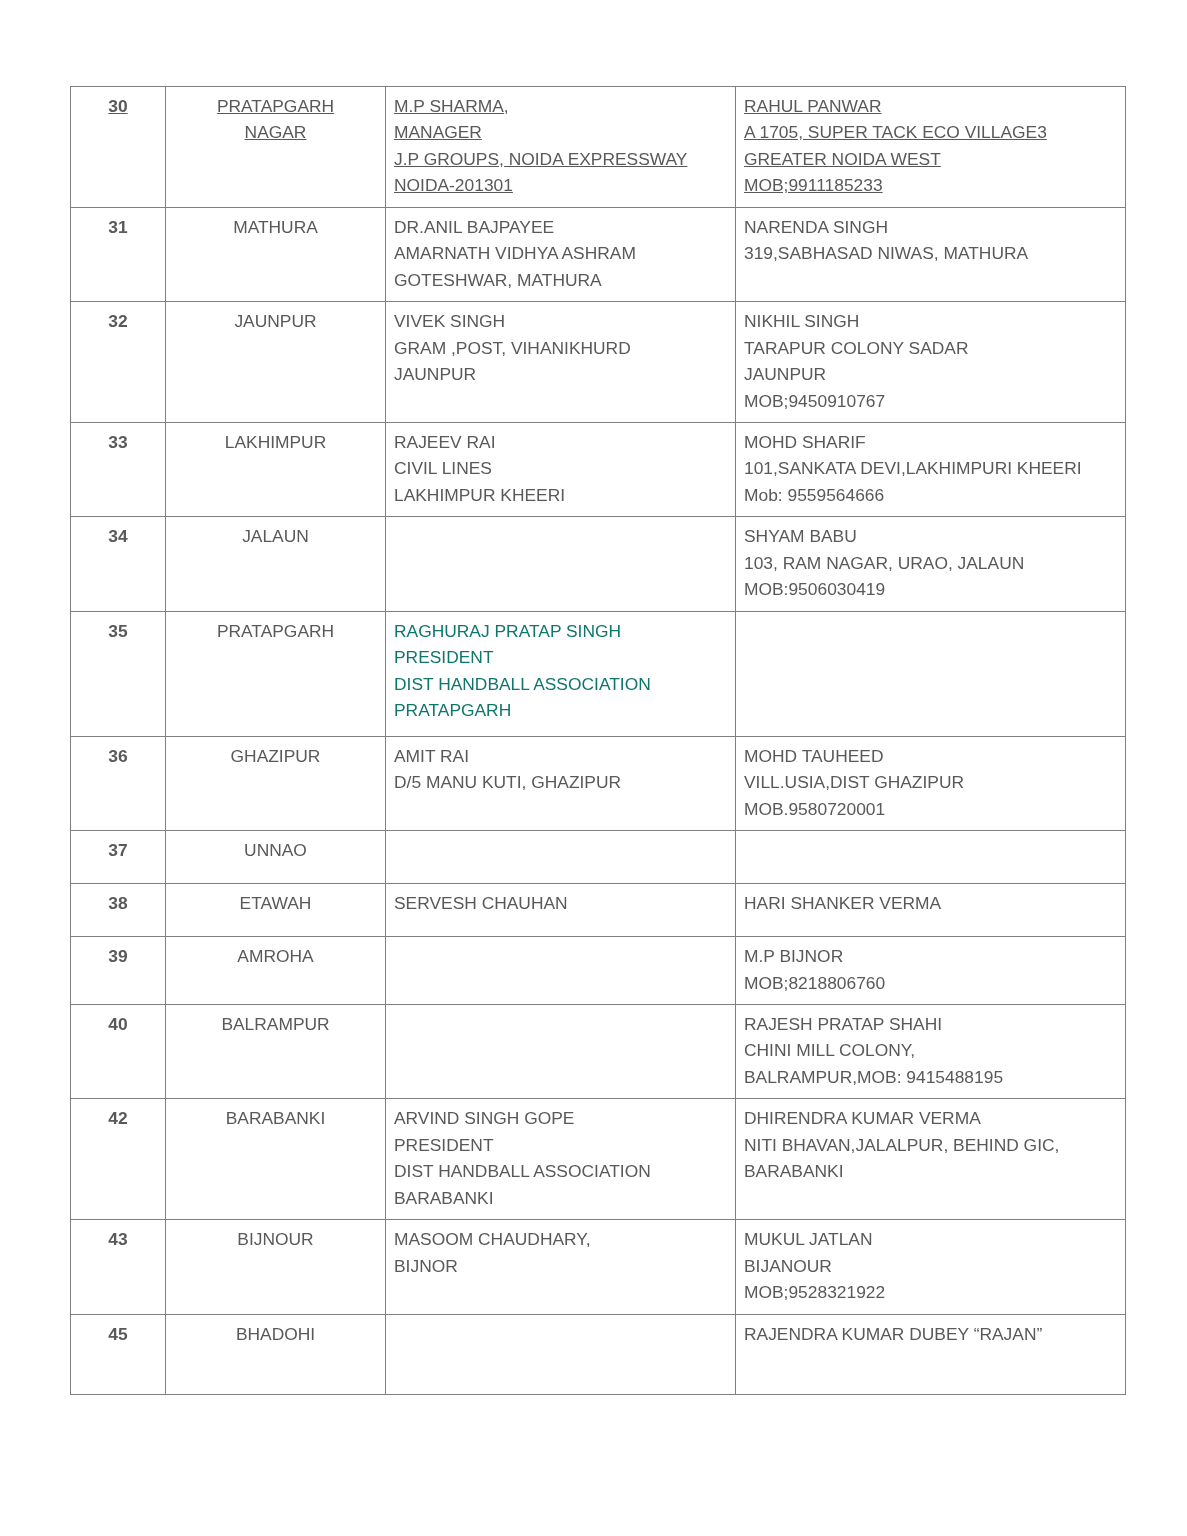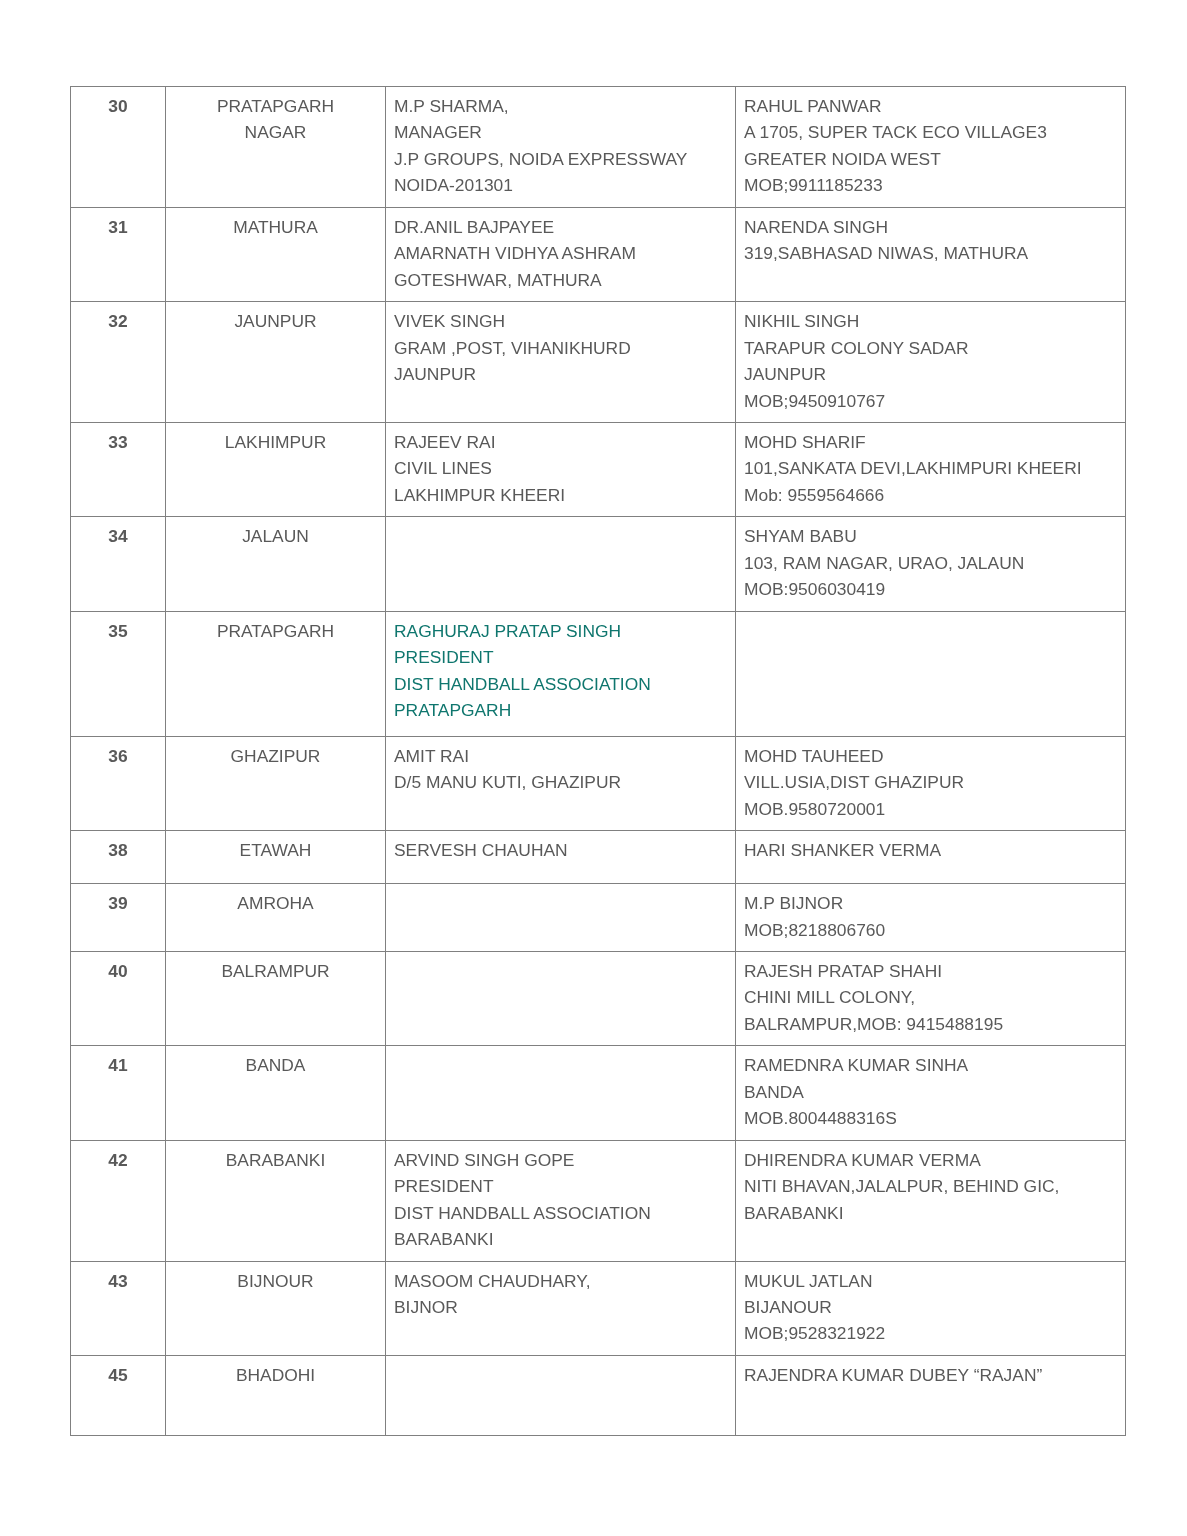--- a/index.html
+++ b/index.html
@@ -75,21 +75,21 @@
 
 <div class="page">
   <table class="contact-table">
     <colgroup>
       <col class="c-sno">
       <col class="c-dist">
       <col class="c-person">
       <col class="c-secy">
     </colgroup>
     <tbody id="table-body">
-        <tr style="height: 117px;">
+        <tr style="height: 117px; text-decoration: underline;">
           <td class="sno">30</td>
           <td class="district">
             <div class="cell-lines">
               <span class="cell-line">PRATAPGARH</span>
               <span class="cell-line">NAGAR</span>
             </div>
           </td>
           <td class="person">
             <div class="cell-lines">
               <span class="cell-line">M.P SHARMA,</span>
@@ -225,20 +225,34 @@
           </td>
           <td class="secretary">
             <div class="cell-lines">
               <span class="cell-line">MOHD TAUHEED</span>
               <span class="cell-line">VILL.USIA,DIST GHAZIPUR</span>
               <span class="cell-line">MOB.9580720001</span>
             </div>
           </td>
         </tr>
         <tr style="height: 53px;">
+          <td class="sno">37</td>
+          <td class="district">
+            <div class="cell-lines">
+              <span class="cell-line">UNNAO</span>
+            </div>
+          </td>
+          <td class="person">
+            <div class="cell-lines empty"></div>
+          </td>
+          <td class="secretary">
+            <div class="cell-lines empty"></div>
+          </td>
+        </tr>
+        <tr style="height: 53px;">
           <td class="sno">38</td>
           <td class="district">
             <div class="cell-lines">
               <span class="cell-line">ETAWAH</span>
             </div>
           </td>
           <td class="person">
             <div class="cell-lines">
               <span class="cell-line">SERVESH CHAUHAN</span>
             </div>
@@ -274,38 +288,20 @@
             </div>
           </td>
           <td class="person">
             <div class="cell-lines empty"></div>
           </td>
           <td class="secretary">
             <div class="cell-lines">
               <span class="cell-line">RAJESH PRATAP SHAHI</span>
               <span class="cell-line">CHINI MILL COLONY,</span>
               <span class="cell-line">BALRAMPUR,MOB: 9415488195</span>
-            </div>
-          </td>
-        </tr>
-        <tr style="height: 80px;">
-          <td class="sno">41</td>
-          <td class="district">
-            <div class="cell-lines">
-              <span class="cell-line">BANDA</span>
-            </div>
-          </td>
-          <td class="person">
-            <div class="cell-lines empty"></div>
-          </td>
-          <td class="secretary">
-            <div class="cell-lines">
-              <span class="cell-line">RAMEDNRA KUMAR SINHA</span>
-              <span class="cell-line">BANDA</span>
-              <span class="cell-line">MOB.8004488316S</span>
             </div>
           </td>
         </tr>
         <tr style="height: 105px;">
           <td class="sno">42</td>
           <td class="district">
             <div class="cell-lines">
               <span class="cell-line">BARABANKI</span>
             </div>
           </td>

